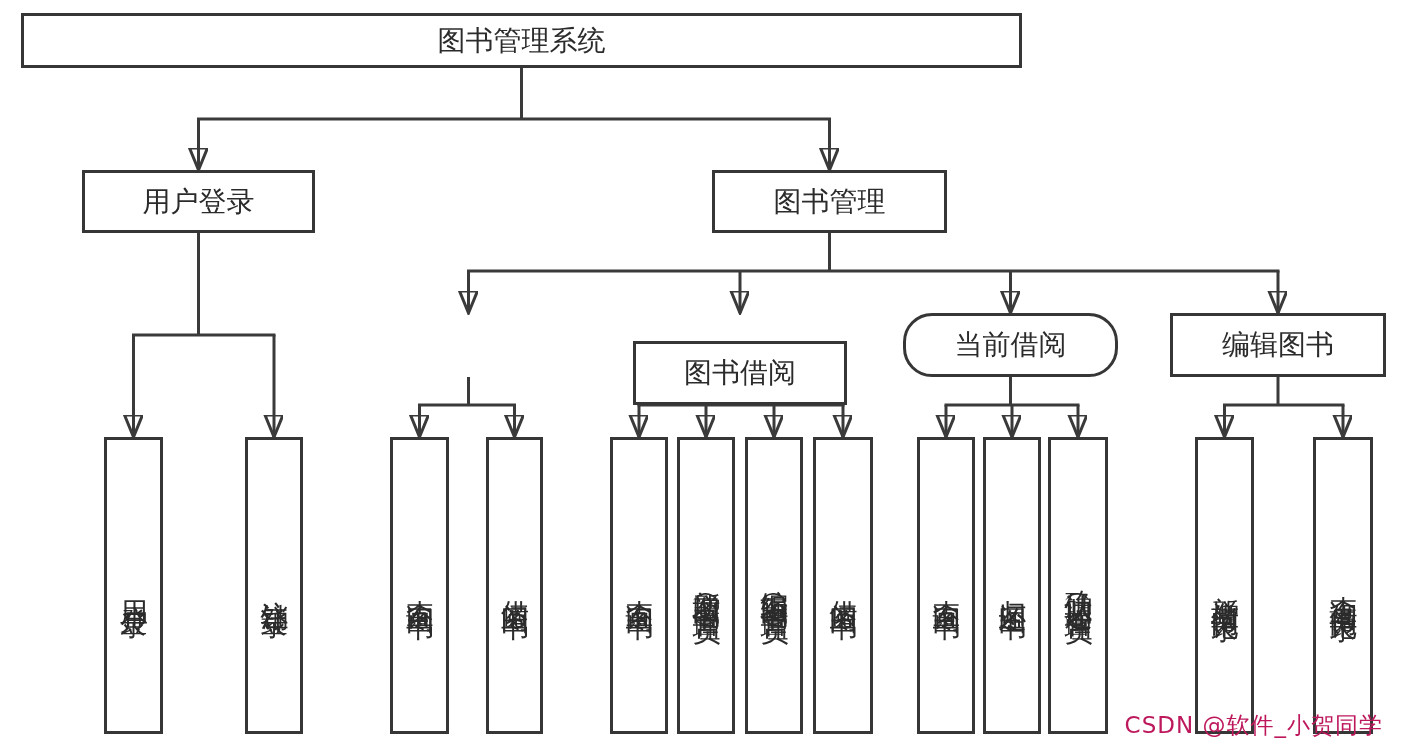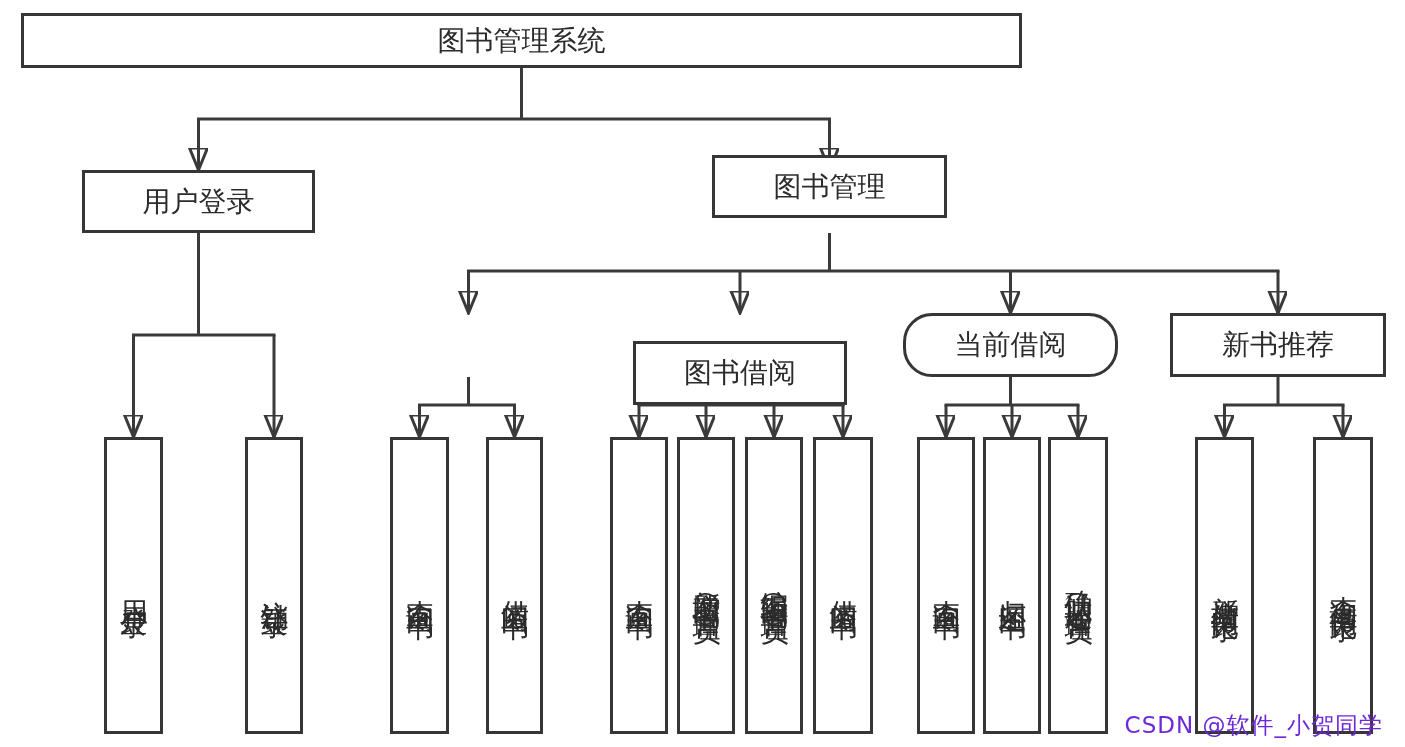--- a/index.html
+++ b/index.html
@@ -52,21 +52,21 @@
     text-orientation: mixed;
     letter-spacing: 4px;
     line-height: 1;
     white-space: nowrap;
   }
   #watermark {
     position: absolute;
     right: 22px;
     bottom: 6px;
     font-size: 23px;
-    color: #6d28d9;
+    color: #be185d;
     letter-spacing: 1px;
     z-index: 3;
     white-space: nowrap;
   }
 </style>
 </head>
 <body>
 
 <div id="stage">
 
@@ -132,32 +132,32 @@
     </g>
   </svg>
 
   <div class="node" style="left:21px;top:13px;width:1001px;height:55px;">
     <span>图书管理系统</span>
   </div>
 
   <div class="node" style="left:82px;top:170px;width:233px;height:63px;">
     <span>用户登录</span>
   </div>
-  <div class="node" style="left:712px;top:155px;width:235px;height:63px;">
+  <div class="node" style="left:712px;top:170px;width:235px;height:63px;">
     <span>图书管理</span>
   </div>
 
   <div class="node" style="left:633px;top:313px;width:214px;height:64px;margin-top:28px;">
     <span>图书借阅</span>
   </div>
   <div class="node" style="left:903px;top:313px;width:215px;height:64px;border-radius:29px;">
     <span>当前借阅</span>
   </div>
   <div class="node" style="left:1170px;top:313px;width:216px;height:64px;">
-    <span>新书推荐</span>
+    <span>编辑图书</span>
   </div>
 
   <div class="node" style="left:104px;top:437px;width:59px;height:297px;">
     <span class="vtext">用户登录</span>
   </div>
   <div class="node" style="left:245px;top:437px;width:58px;height:297px;">
     <span class="vtext">注销登录</span>
   </div>
 
   <div class="node" style="left:390px;top:437px;width:59px;height:297px;">

